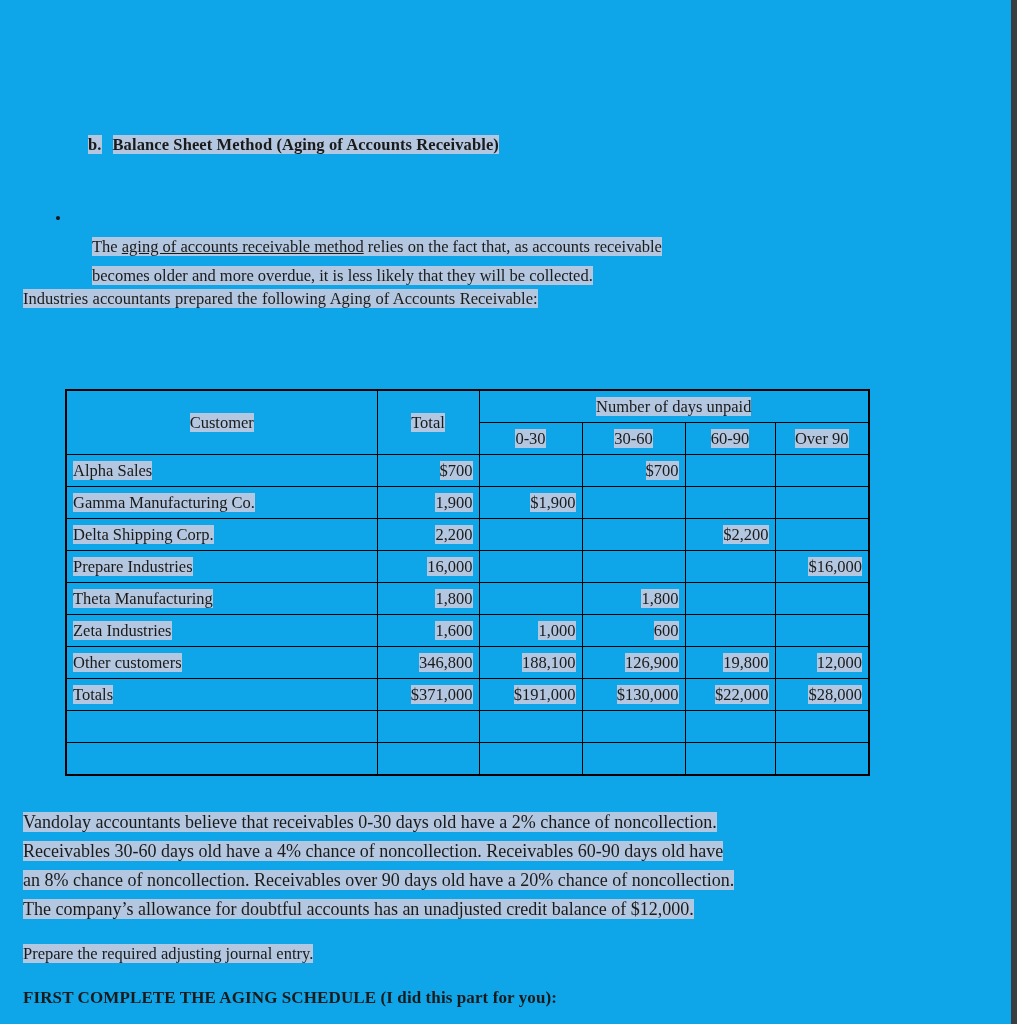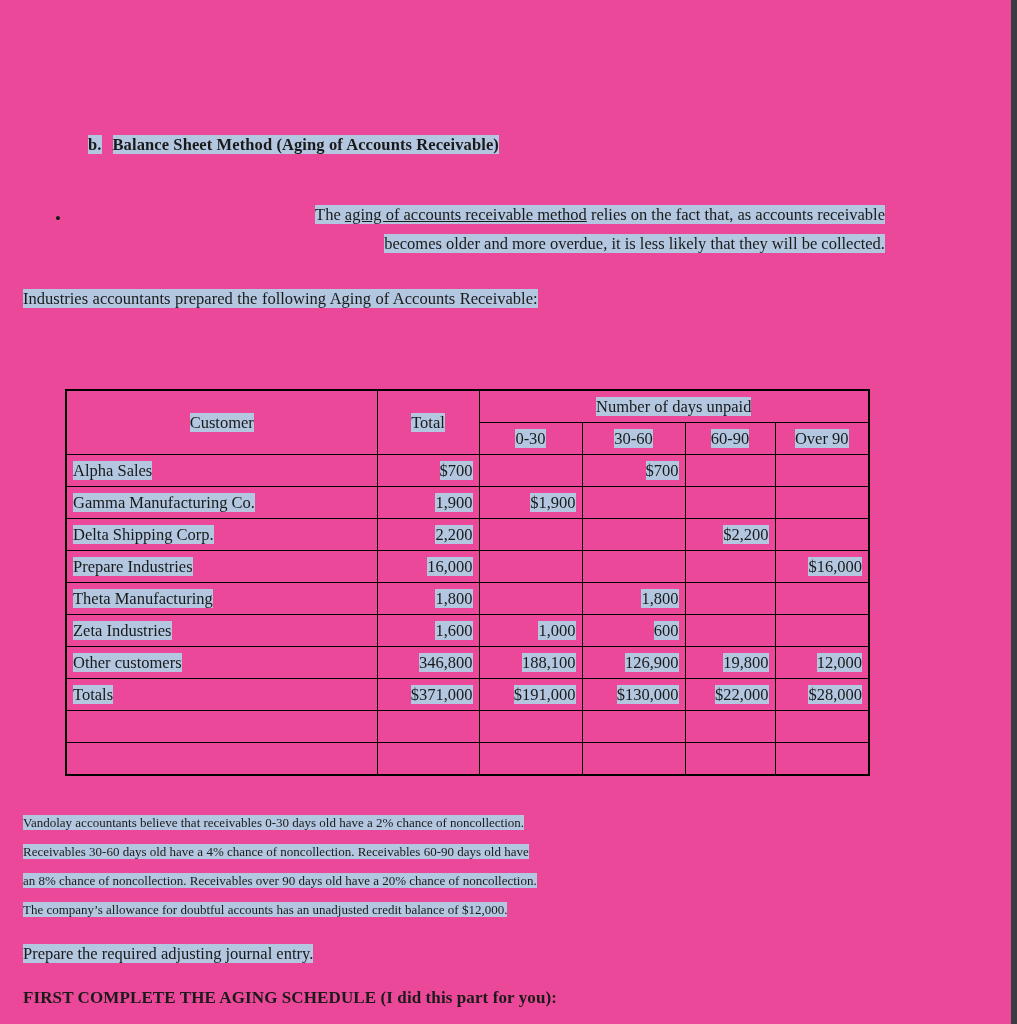--- a/index.html
+++ b/index.html
@@ -14,21 +14,21 @@
     position: relative;
     overflow: hidden;
     font-family: "Liberation Serif", "DejaVu Serif", serif;
     color: #1a1a1a;
   }
   .page {
     position: absolute;
     left: 0; top: 0;
     width: 1011px;
     height: 1024px;
-    background: #ec4899;
+    background: #0ea5e9;
     box-sizing: border-box;
   }
   .right-edge {
     position: absolute;
     right: 0; top: 0;
     width: 6px;
     height: 1024px;
     background: #3a3d42;
   }
   .hl { background-color: #b3c7e0; }
@@ -56,21 +56,22 @@
   }
   .bullet-dot {
     position: absolute;
     left: 0px;
     top: 4px;
     font-size: 17px;
     line-height: 29px;
   }
   .bullet-text {
     margin-left: 37px;
-    text-align: right;
+    text-align: left;
+    margin-top: 32px;
   }
   .bullet-text .under { text-decoration: underline; }
 
   
   .example-block {
     position: absolute;
     left: 23px;
     top: 284px;
     width: 865px;
     font-size: 16.5px;
@@ -114,21 +115,21 @@
   .td-right  { text-align: right; padding-right: 8px; }
   .row-empty td { height: 40px; }
   .hdr-tall { height: 30px; }
 
   
   .note-block {
     position: absolute;
     left: 23px;
     top: 808px;
     width: 870px;
-    font-size: 13px;
+    font-size: 18px;
     line-height: 29px;
   }
   .note-line { display: block; white-space: nowrap; }
 
   .prepare-block {
     position: absolute;
     left: 23px;
     top: 944px;
     font-size: 16.5px;
     white-space: nowrap;

